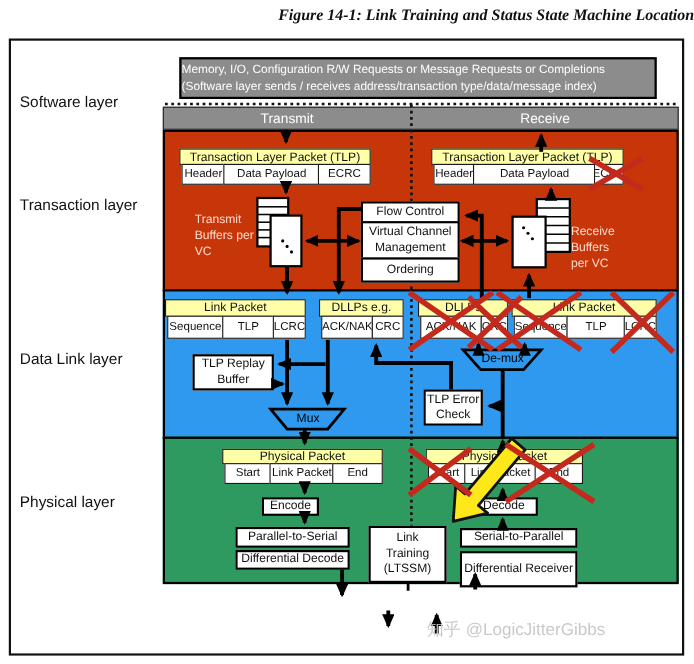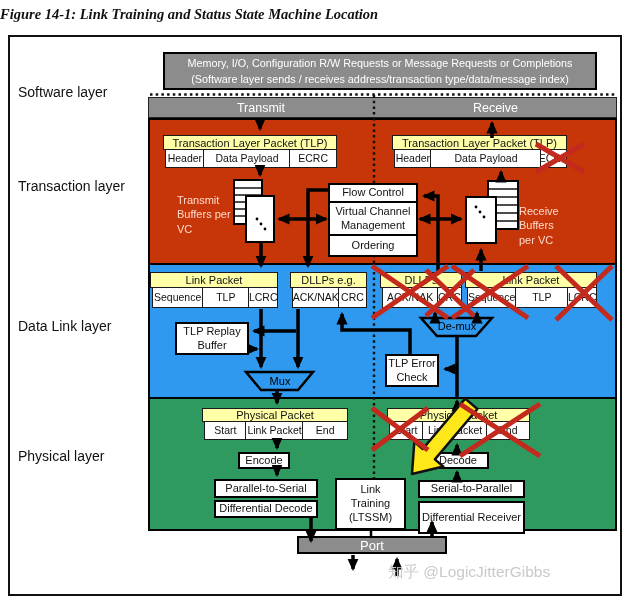--- a/index.html
+++ b/index.html
@@ -3,30 +3,30 @@
 <meta charset="utf-8">
 <style>
   :root{
     --transaction-bg:#C63608; --data-link-bg:#2E99EE; --physical-bg:#2E9A60;
     --header-yellow:#FFFFA8; --gray:#8C8C8C; --red-x:#C4291E; --highlight-arrow:#FFE81A;
   }
   html,body{margin:0;padding:0;background:#fff;}
   body{font-family:"Liberation Sans",sans-serif;color:#111;}
   #canvas{position:relative;width:631px;height:604px;background:#fff;overflow:hidden;}
   .abs{position:absolute;box-sizing:border-box;}
-  #title{top:6px;left:0;width:631px;text-align:left;font-family:"Liberation Serif",serif;
+  #title{top:6px;left:0;width:631px;text-align:right;font-family:"Liberation Serif",serif;
          font-style:italic;font-weight:600;font-size:14.5px;}
   #outer-border{left:8px;top:35px;width:614px;height:561px;border:2px solid #111;}
   .region{left:148px;width:469px;border:2px solid #000;}
   #region-transaction{top:118px;height:147px;background:var(--transaction-bg);}
   #region-datalink{top:263px;height:136px;background:var(--data-link-bg);}
   #region-physical{top:397px;height:134px;background:var(--physical-bg);}
   .layer-label{left:18px;font-size:14px;color:#111;white-space:nowrap;}
   #request-box{left:163px;top:52px;width:434px;height:38px;background:var(--gray);
-       border:2px solid #000;color:#fff;font-size:10.8px;text-align:center;
+       border:2px solid #000;color:#fff;font-size:10.8px;
        display:flex;flex-direction:column;justify-content:center;line-height:1.5;}
   #txrx-bar{left:148px;top:97px;width:469px;height:21px;background:var(--gray);border:1.5px solid #222;}
   .bar-label{top:98px;height:20px;color:#fff;font-size:12.5px;display:flex;align-items:center;justify-content:center;}
   #transmit-label{left:148px;width:226px;}
   #receive-label{left:374px;width:243px;}
   .pkt-h{background:var(--header-yellow);border:1.5px solid #1a1a1a;font-size:11px;
          display:flex;align-items:center;justify-content:center;white-space:nowrap;box-sizing:border-box;}
   .pkt-row{display:flex;margin-top:-1.5px;}
   .pkt-c{background:#fff;border:1.5px solid #1a1a1a;margin-left:-1.5px;box-sizing:border-box;
          display:flex;align-items:center;justify-content:center;font-size:10.5px;white-space:nowrap;overflow:hidden;}
@@ -158,21 +158,20 @@
   </div>
 
   <div class="abs z-box wbox thick" style="left:238px;top:452px;width:52px;height:17px">Encode</div>
   <div class="abs z-box wbox thick" style="left:427px;top:452px;width:62px;height:17px">Decode</div>
   <div class="abs z-box wbox thick" style="left:214px;top:479px;width:104px;height:19px">Parallel-to-Serial</div>
   <div class="abs z-box wbox thick" style="left:214px;top:500px;width:104px;height:18px">Differential Decode</div>
   <div class="abs z-box wbox thick" style="left:418px;top:480px;width:107px;height:18px">Serial-to-Parallel</div>
   <div class="abs z-box wbox thick" style="left:418px;top:501px;width:107px;height:33px">Differential Receiver</div>
   <div class="abs z-box wbox thick" style="left:335px;top:478px;width:71px;height:52px;padding:12px 8px">Link Training (LTSSM)</div>
 
-  <div class="abs z-box" id="port-box">Port</div>
 
   <svg class="layer" id="z-over" width="631" height="604">
     <defs>
       <marker id="ah" markerUnits="strokeWidth" markerWidth="3.6" markerHeight="3.2" refX="3" refY="1.6" orient="auto">
         <path d="M0,0 L3.6,1.6 L0,3.2 Z" fill="#000"></path>
       </marker>
       <marker id="ahs" markerUnits="strokeWidth" markerWidth="3.6" markerHeight="3.2" refX="3" refY="1.6" orient="auto-start-reverse">
         <path d="M0,0 L3.6,1.6 L0,3.2 Z" fill="#000"></path>
       </marker>
     </defs>

